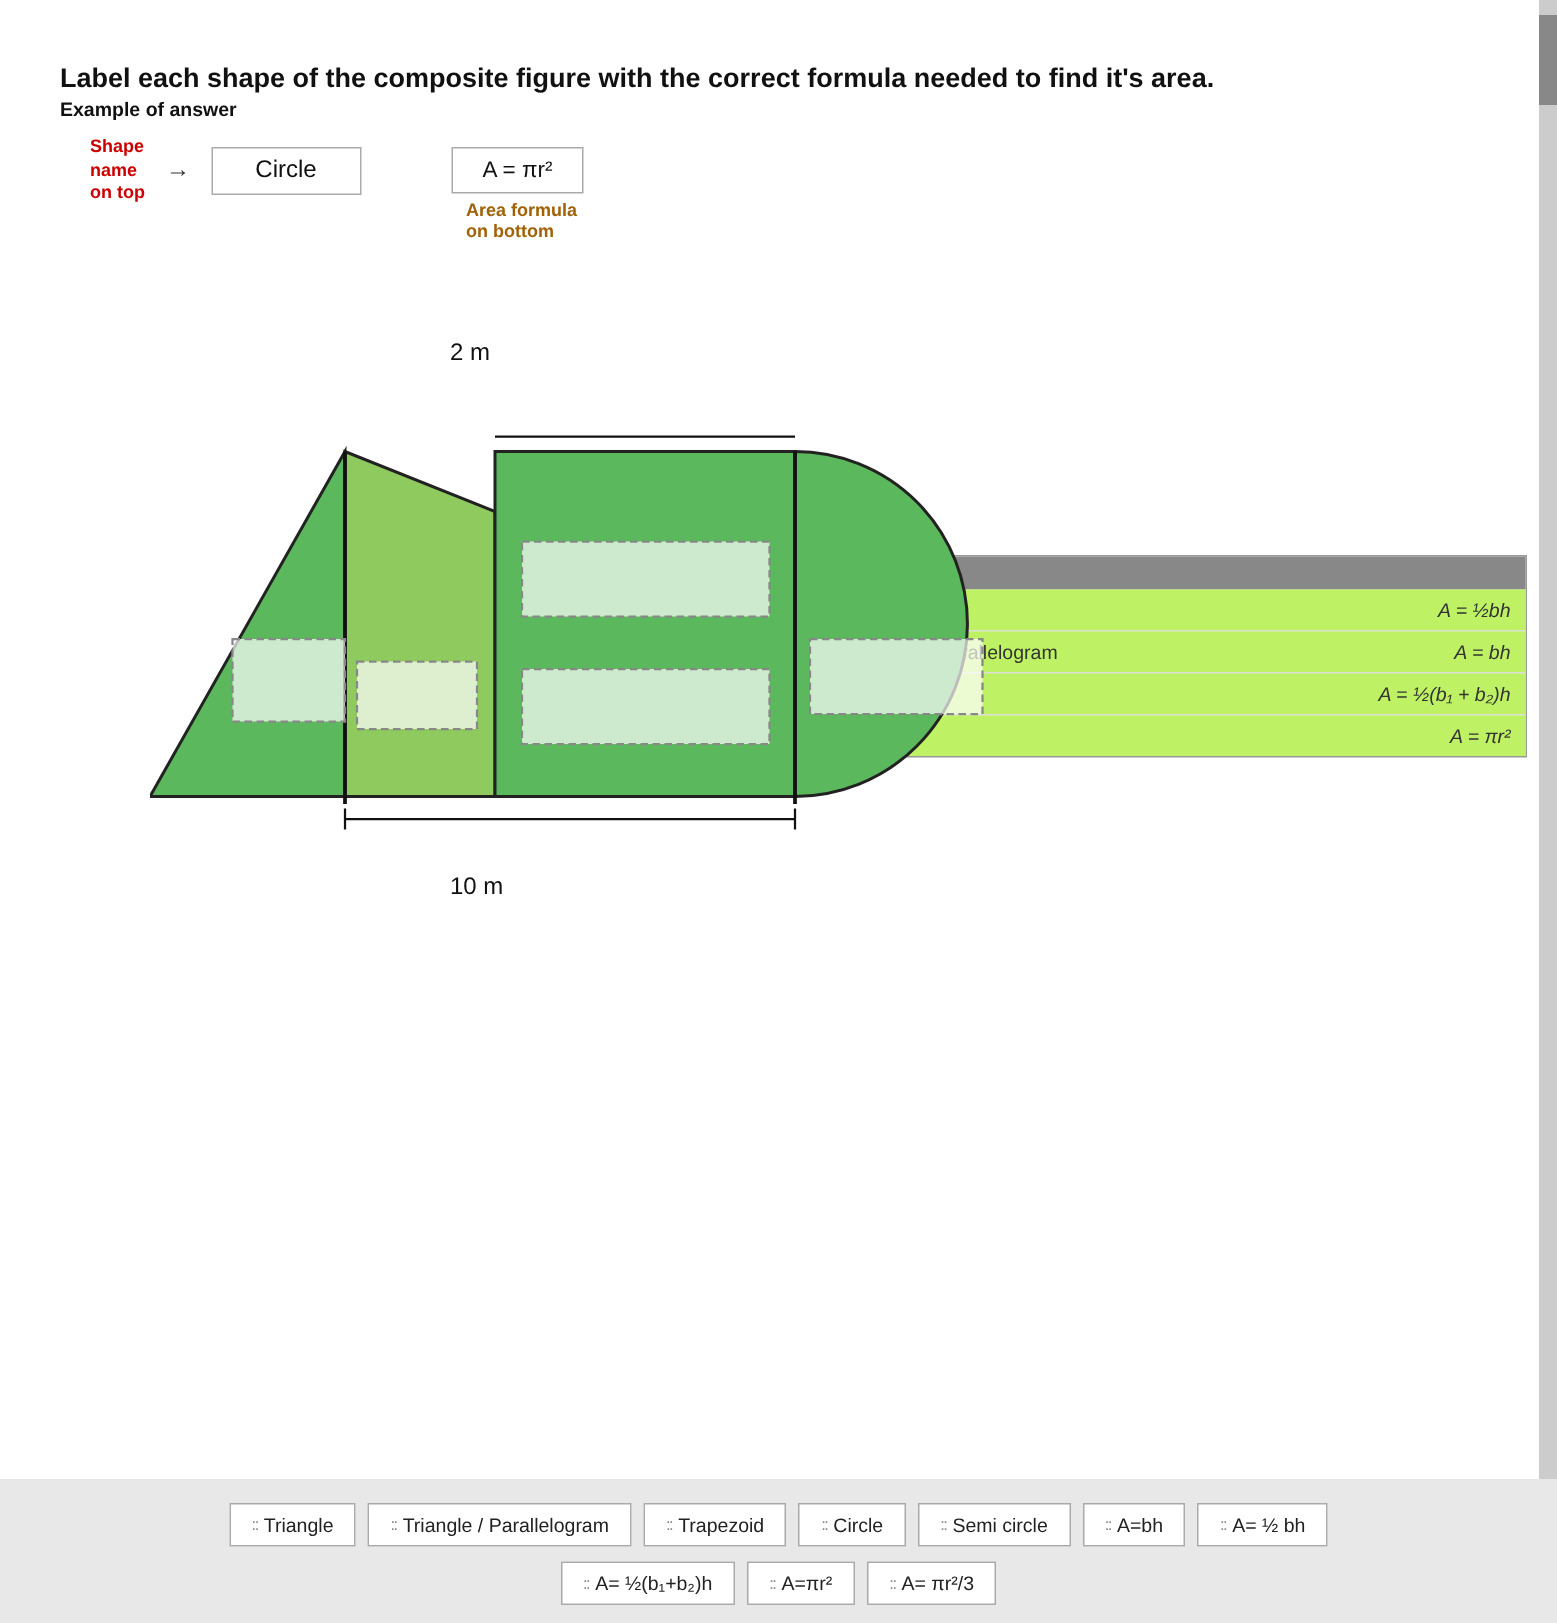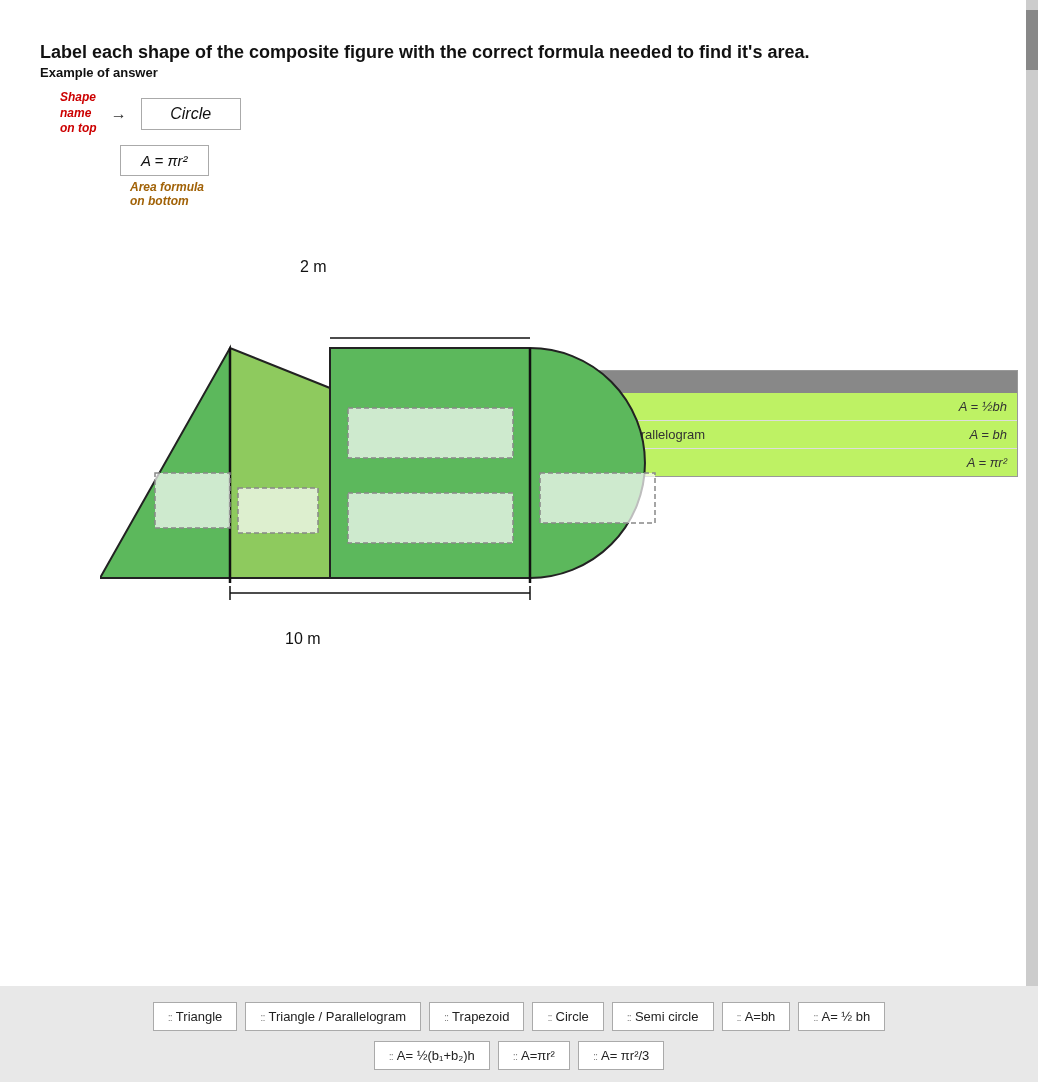--- a/index.html
+++ b/index.html
@@ -30,24 +30,23 @@
 
     .example-label {
       font-size: 13px;
       font-weight: bold;
       color: #111;
       margin-bottom: 10px;
     }
 
     .example-box {
       display: flex;
-      flex-direction: column;
+      flex-direction: row;
       align-items: flex-start;
       margin-left: 20px;
-      font-style: italic;
     }
 
     .example-row {
       display: flex;
       align-items: center;
       gap: 10px;
     }
 
     .shape-name-label {
       color: #cc0000;
@@ -140,31 +139,31 @@
     .figure-area {
       position: relative;
       margin-top: 50px;
       margin-left: 60px;
       width: 640px;
       height: 380px;
     }
 
     .dimension-label-top {
       position: absolute;
-      top: 0;
+      top: 16px;
       left: 200px;
       font-size: 16px;
       font-weight: normal;
       color: #111;
     }
 
     .dimension-label-bottom {
       position: absolute;
       bottom: -10px;
-      left: 185px;
+      left: 200px;
       font-size: 16px;
       font-weight: normal;
       color: #111;
     }
 
     
     .composite-svg {
       position: absolute;
       top: 25px;
       left: 0;
@@ -261,20 +260,24 @@
     <div class="ref-header">AREA</div>
     <div class="ref-row">
       <span class="ref-shape">Triangle</span>
       <span class="ref-formula">A = ½bh</span>
     </div>
     <div class="ref-row">
       <span class="ref-shape">Rectangle or parallelogram</span>
       <span class="ref-formula">A = bh</span>
     </div>
     <div class="ref-row">
+      <span class="ref-shape">Trapezoid</span>
+      <span class="ref-formula">A = ½(b₁ + b₂)h</span>
+    </div>
+    <div class="ref-row">
       <span class="ref-shape">Circle</span>
       <span class="ref-formula">A = πr²</span>
     </div>
   </div>
 
   <div class="figure-area">
     <div class="dimension-label-top">2 m</div>
 
     <svg class="composite-svg" viewBox="0 0 620 310" xmlns="http://www.w3.org/2000/svg">
 

